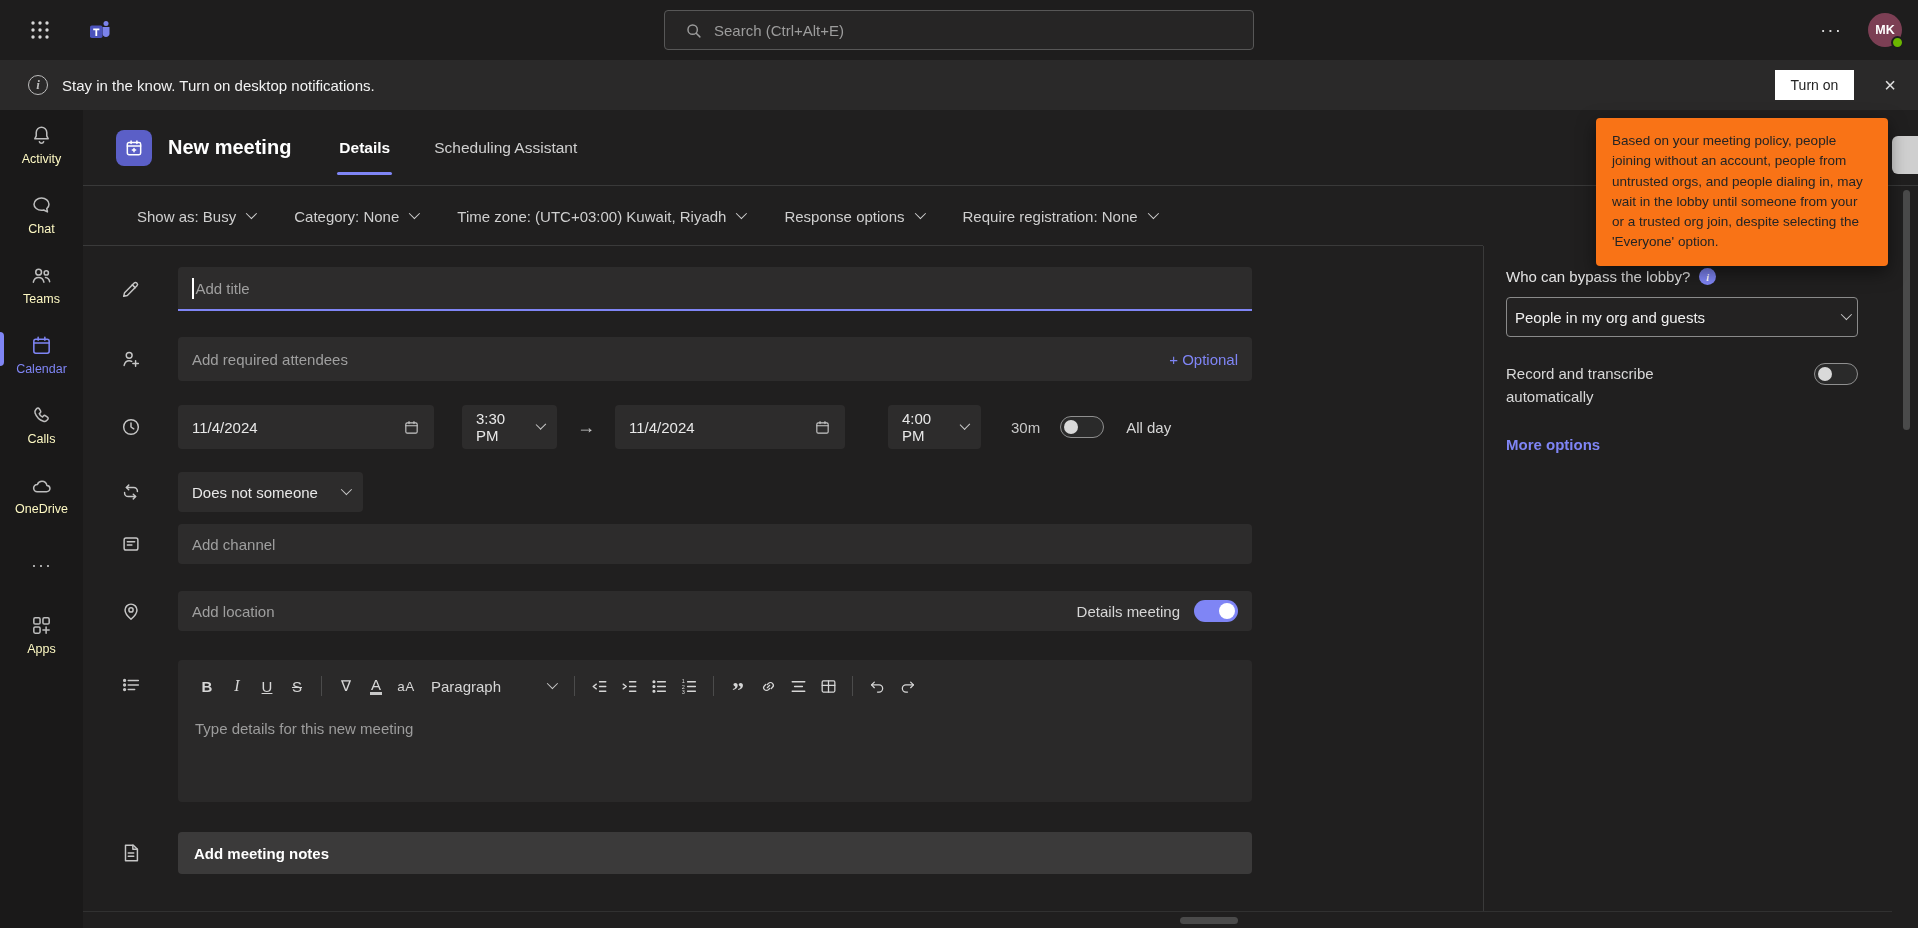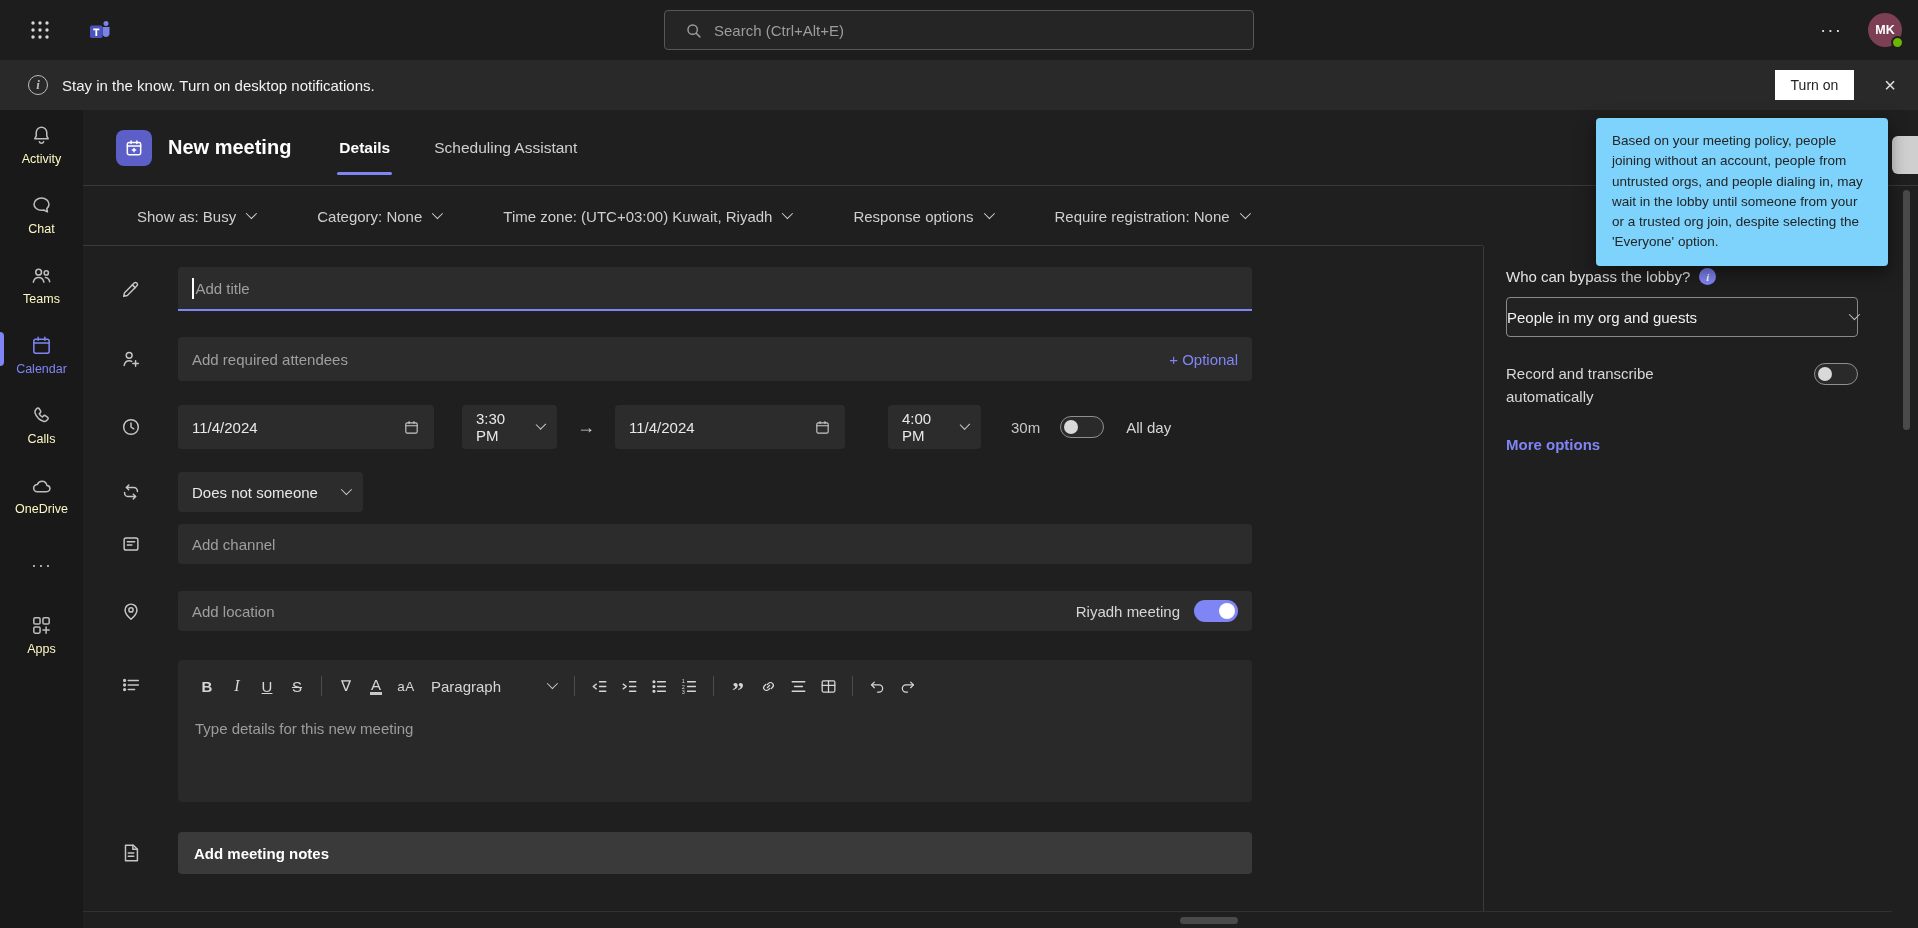--- a/index.html
+++ b/index.html
@@ -49,21 +49,21 @@
   .badge{margin-left:33px;width:36px;height:36px;min-width:36px;border-radius:8px;background:#5b5fc7;
          display:flex;align-items:center;justify-content:center;}
   .page-title{margin-left:16px;font-size:20px;font-weight:700;color:#fff;white-space:nowrap;}
   .tabs{margin-left:46px;display:flex;height:100%;}
   .tab{position:relative;display:flex;align-items:center;padding:0 2px;margin-right:40px;font-size:15.5px;
        color:#d0d0d0;cursor:pointer;white-space:nowrap;}
   .tab.active{color:#fff;font-weight:700;}
   .tab.active::after{content:"";position:absolute;left:0;right:0;bottom:10px;height:3px;border-radius:3px;background:#7f85f5;}
   .partial-btn{position:absolute;right:-10px;top:26px;width:36px;height:38px;border-radius:6px;background:#cfcfcf;}
 
-  .options-bar{position:relative;height:60px;display:flex;align-items:center;padding-left:54px;gap:63px;
+  .options-bar{position:relative;height:60px;display:flex;align-items:center;padding-left:54px;gap:40px;
                font-size:15px;color:#cfcfcf;}
   .options-bar::after{content:"";position:absolute;left:0;bottom:0;width:1400px;height:1px;background:#3a3a3a;}
   .opt{display:flex;align-items:center;cursor:pointer;white-space:nowrap;}
   .chev{width:8px;height:8px;border-right:1.6px solid currentColor;border-bottom:1.6px solid currentColor;
         transform:rotate(45deg) translateY(-2px);display:inline-block;margin-left:10px;margin-top:-3px;}
 
   .content-body{position:absolute;left:0;top:136px;right:0;bottom:0;}
   .divider-v{position:absolute;left:1400px;top:0;bottom:16px;width:1px;background:#3a3a3a;}
   .bottom-line{position:absolute;left:0;right:26px;bottom:16px;height:1px;background:#313131;}
 
@@ -134,27 +134,27 @@
   .r-chan{margin-bottom:27px;}
   .r-loc{margin-bottom:29px;}
   .r-editor{margin-bottom:30px;align-items:flex-start;}
 
   
   .right-panel{position:absolute;left:1423px;top:22px;width:352px;}
   .lobby-label{display:flex;align-items:center;gap:9px;font-size:15px;color:#e3e3e3;}
   .info-dot{width:17px;height:17px;min-width:17px;border-radius:50%;background:#7f85f5;color:#fff;cursor:pointer;
             font:italic 700 11px "Liberation Serif",serif;display:flex;align-items:center;justify-content:center;}
   .lobby-select{margin-top:12px;height:40px;border:1px solid #8a8a8a;border-radius:4px;display:flex;align-items:center;
-                justify-content:space-between;padding:0 0;font-size:15px;color:#f0f0f0;background:#232222;cursor:pointer;}
+                justify-content:space-between;padding:0 8px;font-size:15px;color:#f0f0f0;background:#232222;cursor:pointer;}
   .record-row{margin-top:26px;display:flex;align-items:flex-start;justify-content:space-between;}
   .record-label{width:200px;font-size:15px;color:#d8d8d8;line-height:1.5;}
   .more-options{margin-top:28px;font-size:15px;font-weight:700;color:#7f85f5;cursor:pointer;}
 
   
-  .tooltip{position:absolute;left:1596px;top:118px;width:292px;background:#7dd3fc;color:#242424;font-size:13.5px;
+  .tooltip{position:absolute;left:1596px;top:118px;width:292px;background:#f97316;color:#242424;font-size:13.5px;
            line-height:1.5;padding:13px 16px;border-radius:4px;box-shadow:0 6px 18px rgba(0,0,0,.5);z-index:50;}
 
   
   .v-scroll{position:absolute;right:8px;top:190px;width:7px;height:240px;background:#4a4a4a;border-radius:4px;cursor:pointer;}
   .h-scroll{position:absolute;left:1180px;top:917px;width:58px;height:7px;background:#4a4a4a;border-radius:4px;cursor:pointer;}
 </style>
 </head>
 <body>
 
 <div class="screen">
@@ -403,21 +403,21 @@
         <div class="row r-loc">
           <div class="icon-col">
             <svg viewBox="0 0 24 24" fill="none" stroke="currentColor" stroke-width="1.6" stroke-linecap="round" stroke-linejoin="round">
               <path d="M12 21s-6.5-5.2-6.5-10A6.5 6.5 0 0 1 12 4.5 6.5 6.5 0 0 1 18.5 11c0 4.8-6.5 10-6.5 10z"></path>
                 <circle cx="12" cy="10.8" r="2.3"></circle>
             </svg>
           </div>
           <div class="field location-field">
             <span class="placeholder">Add location</span>
             <div class="online-group">
-              <span class="online-label">Riyadh meeting</span>
+              <span class="online-label">Details meeting</span>
               <div class="toggle on">
                   <span class="knob"></span>
                 </div>
             </div>
           </div>
         </div>
 
         <div class="row r-editor">
           <div class="icon-col top">
             <svg viewBox="0 0 24 24" fill="none" stroke="currentColor" stroke-width="1.6" stroke-linecap="round">

